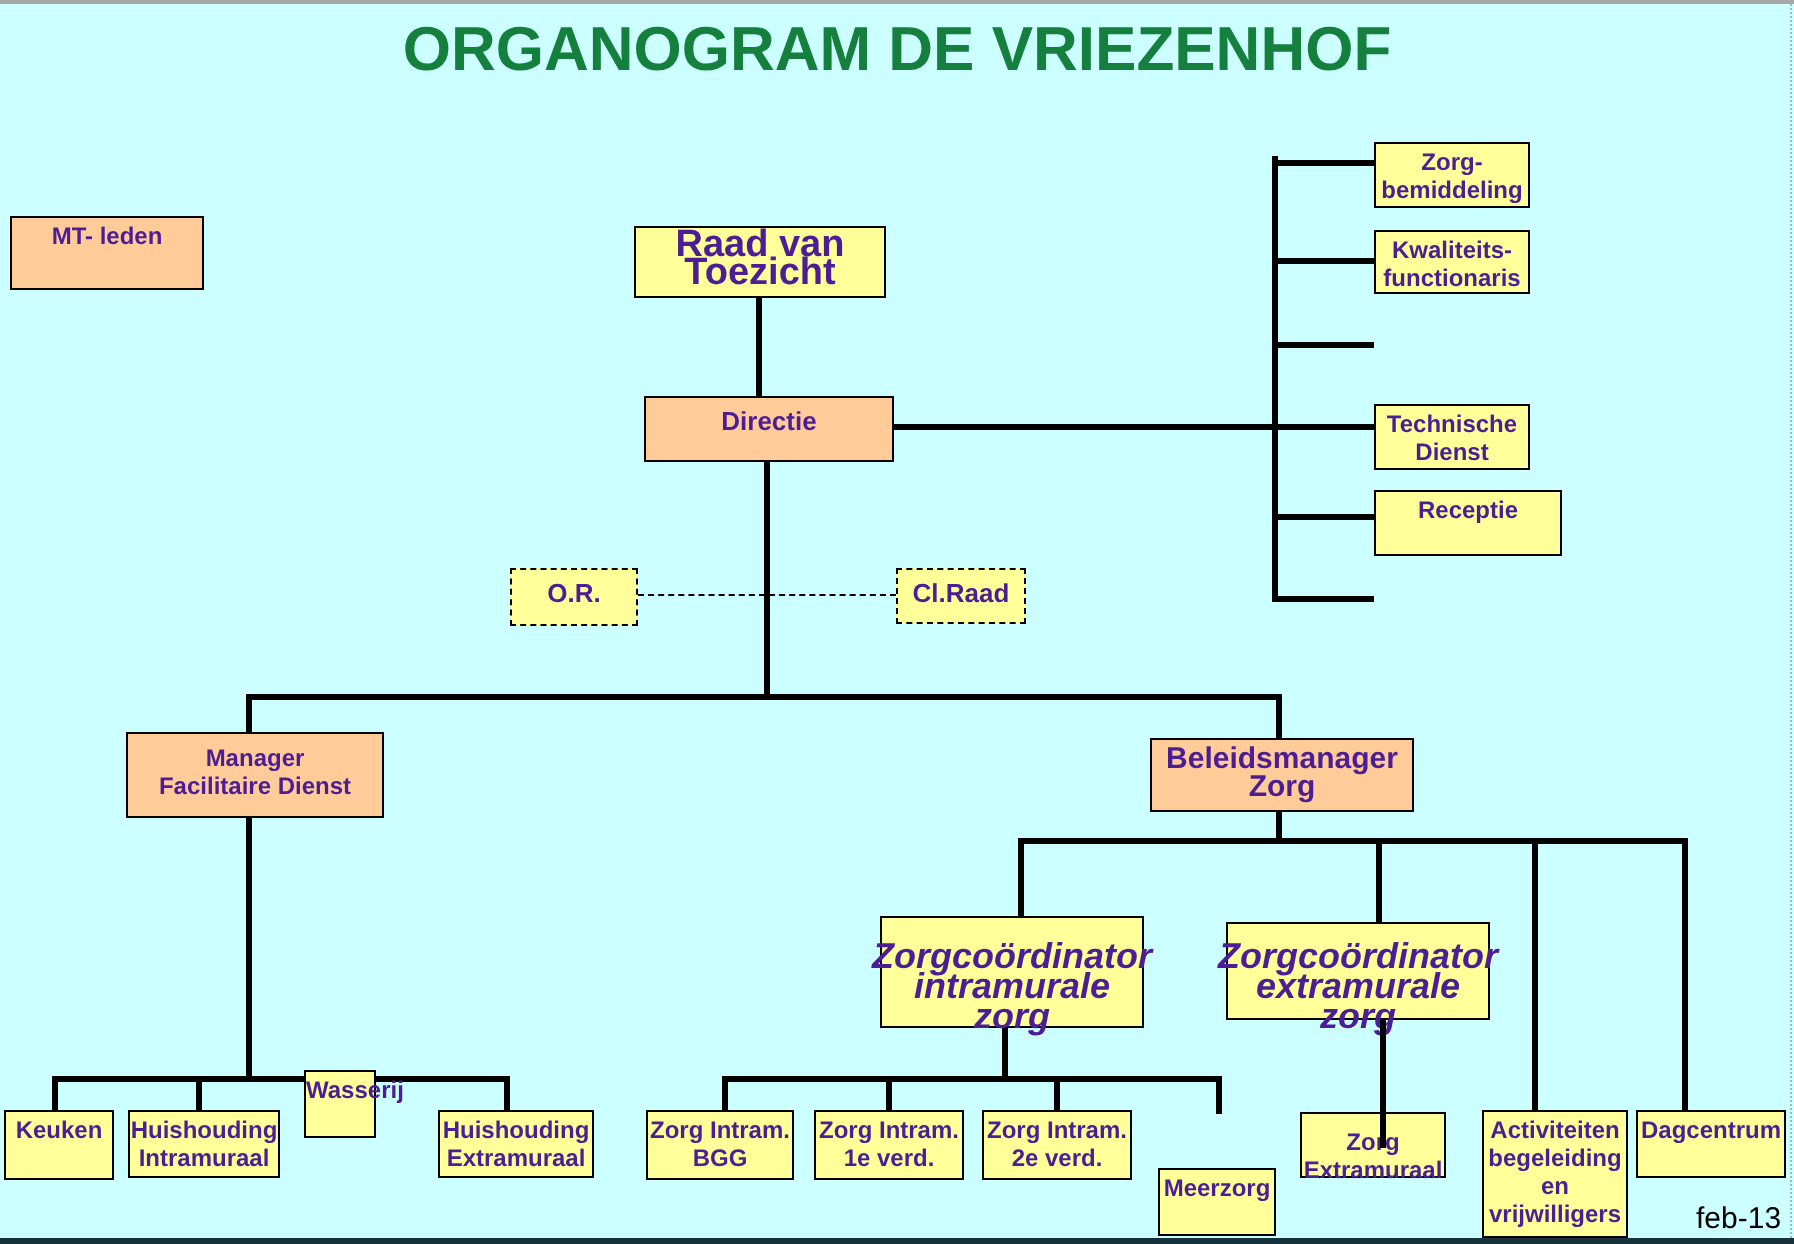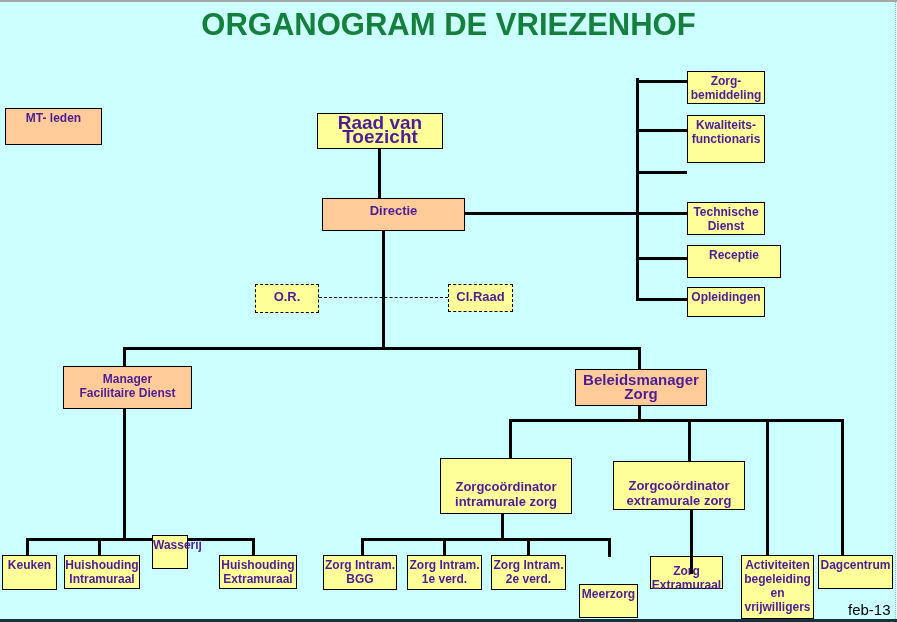--- a/index.html
+++ b/index.html
@@ -19,21 +19,21 @@
   }
   .box{
     position:absolute;box-sizing:border-box;border:1.5px solid #000;
     text-align:center;font-size:12px;font-weight:bold;color:#4c1d95;
     line-height:14px;white-space:pre-line;padding-top:2px;
   }
   .yellow{background:#FFFF99;}
   .orange{background:#FFCC99;}
   .dashed{border:1px dashed #000;padding-top:5px;font-size:13px;}
   .vcenter{display:flex;align-items:center;justify-content:center;
-    padding-top:15px;font-size:13px;line-height:15px;}
+    padding-top:15px;font-size:18px;line-height:15px;font-style:italic;}
   .raised{position:relative;top:-9px;display:block;}
   .line{position:absolute;background:#000;}
   .line.dash{background:none;border-top:1px dashed #000;height:0;}
   .above{z-index:5;}
   .date{position:absolute;font-size:15px;color:#000;}
 </style>
 </head>
 <body>
 
 <div id="canvas">
@@ -68,30 +68,29 @@
   <div class="line" style="left:501px;top:512px;width:3px;height:26px;"></div>
   <div class="line" style="left:361px;top:536px;width:250px;height:3px;"></div>
   <div class="line" style="left:361px;top:536px;width:3px;height:18px;"></div>
   <div class="line" style="left:443px;top:536px;width:3px;height:18px;"></div>
   <div class="line" style="left:527px;top:536px;width:3px;height:18px;"></div>
   <div class="line" style="left:608px;top:536px;width:3px;height:19px;"></div>
   <div class="line above" style="left:690px;top:508px;width:3px;height:64px;"></div>
 
   <div class="box orange" style="left:5px;top:106px;width:97px;height:37px;">MT- leden</div>
   <div class="box yellow" style="left:317px;top:111px;width:126px;height:36px;font-size:19px;">Raad van Toezicht</div>
-  <div class="box orange" style="left:322px;top:196px;width:143px;height:33px;font-size:13px;padding-top:5px;text-align:center;">Directie</div>
+  <div class="box orange" style="left:322px;top:196px;width:125px;height:33px;font-size:13px;padding-top:5px;text-align:center;">Directie</div>
 
   <div class="box yellow" style="left:687px;top:69px;width:78px;height:33px;">Zorg-
 bemiddeling</div>
-  <div class="box yellow" style="left:687px;top:113px;width:78px;height:48px;">Kwaliteits-
+  <div class="box yellow" style="left:687px;top:113px;width:78px;height:32px;">Kwaliteits-
 functionaris</div>
   <div class="box yellow" style="left:687px;top:200px;width:78px;height:33px;">Technische
 Dienst</div>
   <div class="box yellow" style="left:687px;top:243px;width:94px;height:33px;">Receptie</div>
-  <div class="box yellow" style="left:687px;top:285px;width:78px;height:30px;">Opleidingen</div>
 
   <div class="box yellow dashed" style="left:255px;top:282px;width:64px;height:29px;">O.R.</div>
   <div class="box yellow dashed" style="left:448px;top:282px;width:65px;height:28px;">Cl.Raad</div>
 
   <div class="box orange" style="left:63px;top:364px;width:129px;height:43px;padding-top:5px;">Manager
 Facilitaire Dienst</div>
   <div class="box orange" style="left:575px;top:367px;width:132px;height:37px;font-size:15px;padding-top:3px;">Beleidsmanager
 Zorg</div>
 
   <div class="box yellow vcenter" style="left:440px;top:456px;width:132px;height:56px;">Zorgcoördinator

